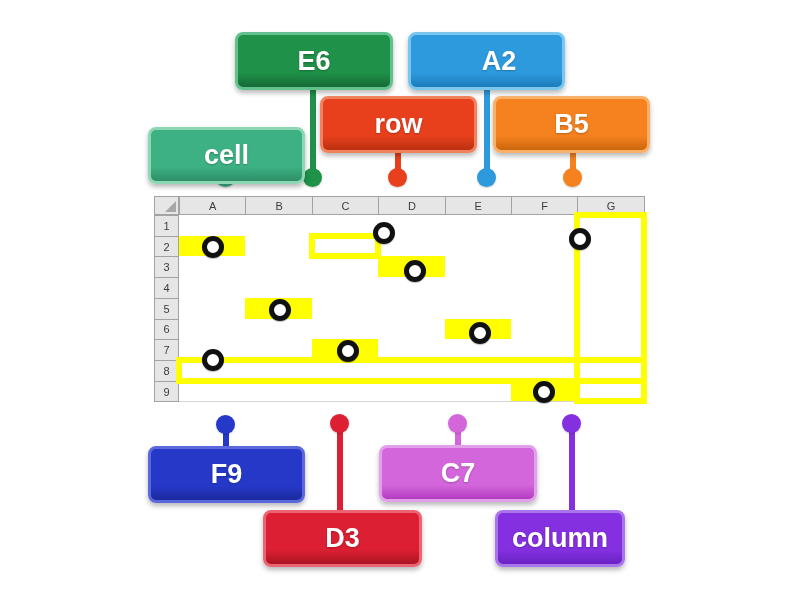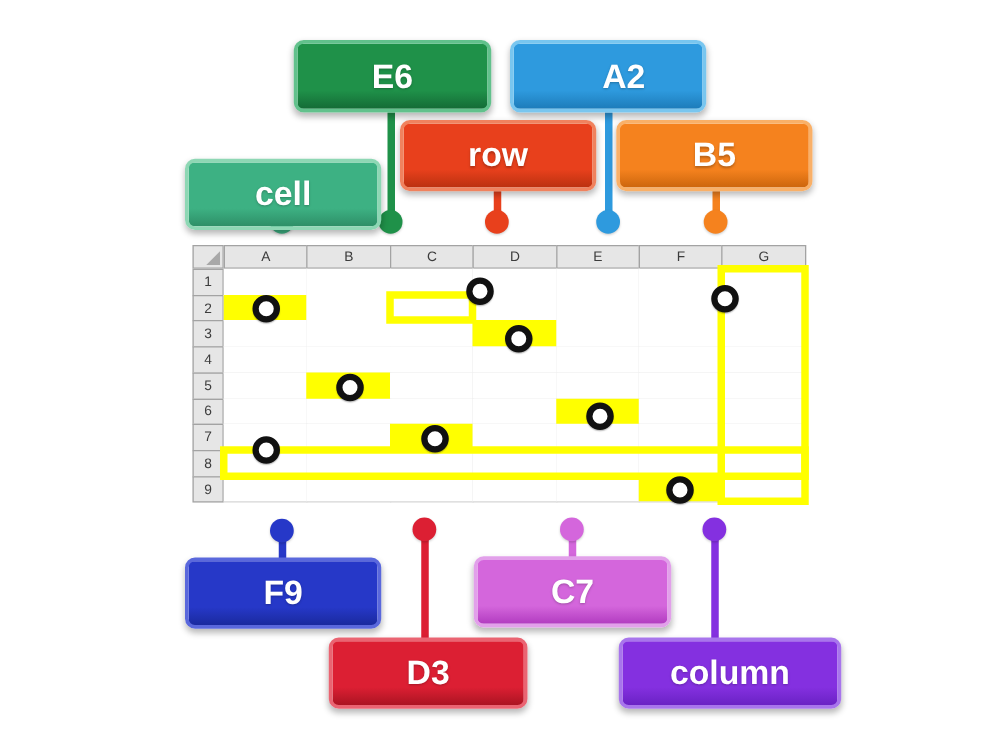--- a/index.html
+++ b/index.html
@@ -69,21 +69,21 @@
   .lbl-b5     .dot{left:70px;top:72px;}
   .lbl-f9     .box{left:0;top:0;width:157px;height:57px;}
   .lbl-f9     .stem{left:75px;top:-22px;height:24px;}
   .lbl-f9     .dot{left:68px;top:-31px;}
   .lbl-c7     .box{left:0;top:0;width:158px;height:57px;}
   .lbl-c7     .stem{left:76px;top:-22px;height:24px;}
   .lbl-c7     .dot{left:69px;top:-31px;}
   .lbl-d3     .box{left:0;top:0;width:159px;height:57px;}
   .lbl-d3     .stem{left:74px;top:-87px;height:89px;}
   .lbl-d3     .dot{left:67px;top:-96px;}
-  .lbl-column .box{left:0;top:0;width:178px;height:57px;}
+  .lbl-column .box{left:0;top:0;width:130px;height:57px;}
   .lbl-column .stem{left:74px;top:-87px;height:89px;}
   .lbl-column .dot{left:67px;top:-96px;}
 
   .lbl-e6{left:235px;top:32px;}
   .lbl-a2{left:408px;top:32px;}
   .lbl-cell{left:148px;top:96px;}
   .lbl-row{left:320px;top:96px;}
   .lbl-b5{left:493px;top:96px;}
   .lbl-f9{left:148px;top:446px;}
   .lbl-c7{left:379px;top:445px;}

